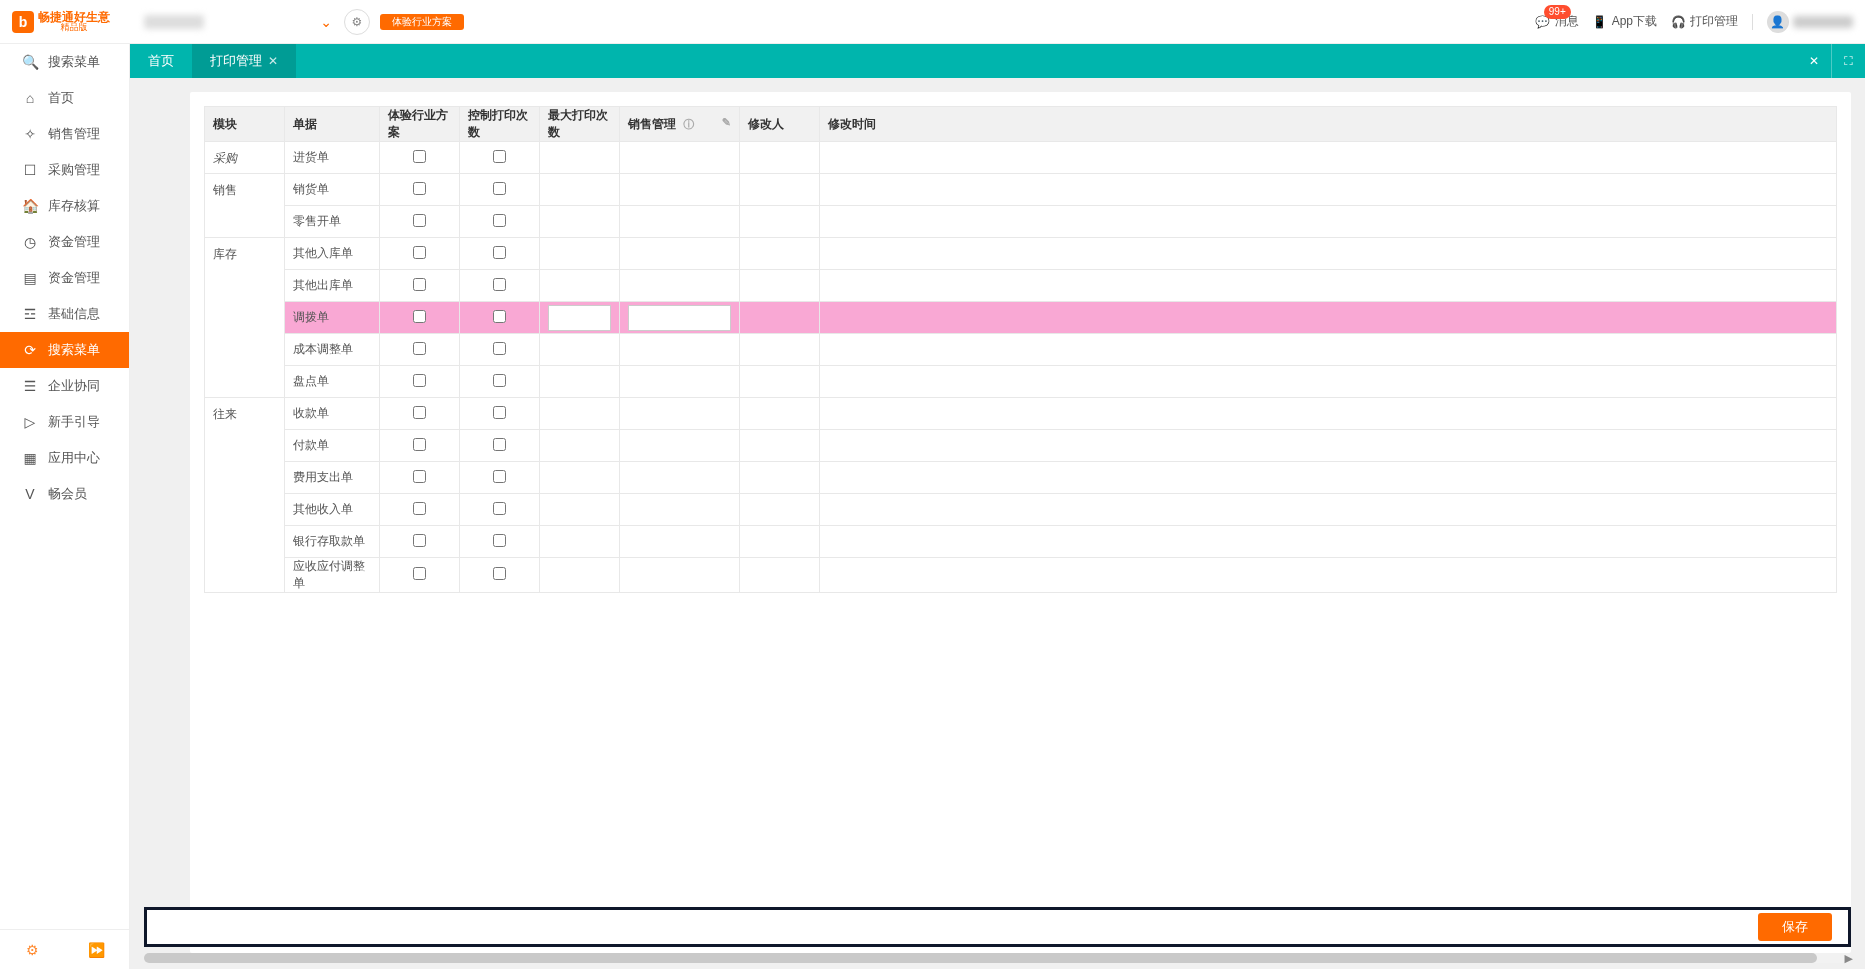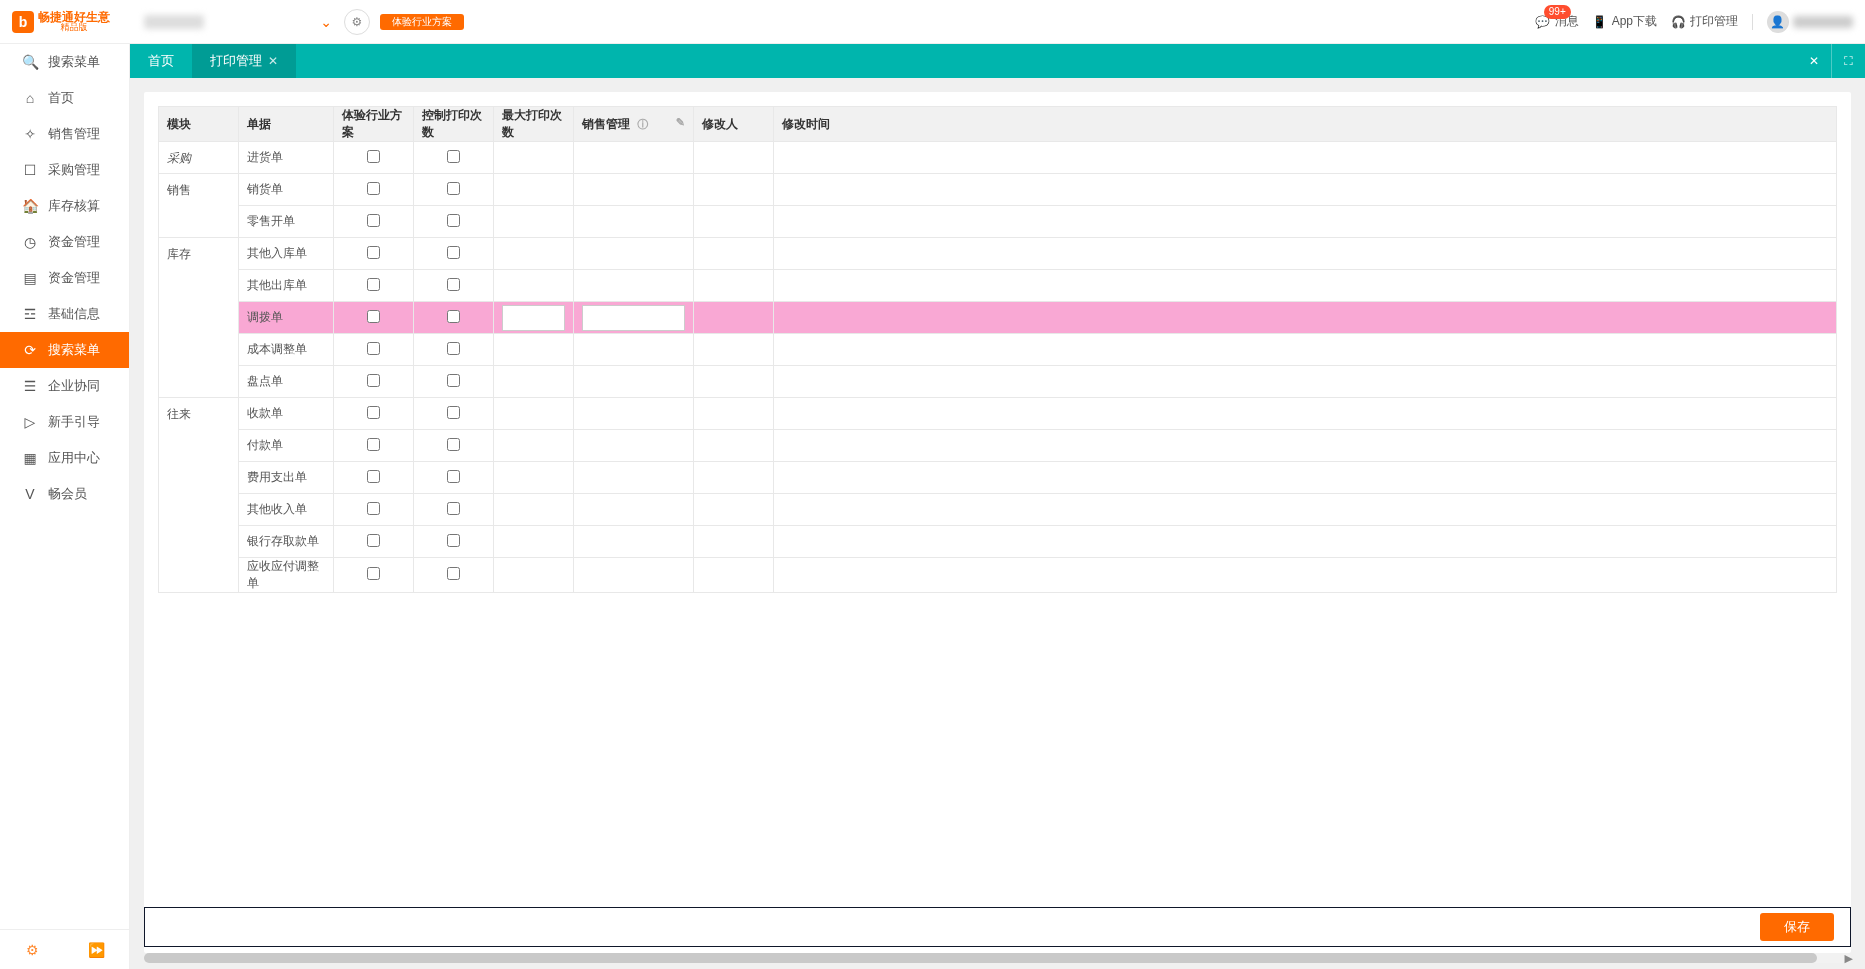--- a/index.html
+++ b/index.html
@@ -45,21 +45,21 @@
   .tab { padding:0 18px; display:flex; align-items:center; gap:6px; cursor:pointer; font-size:13px; }
   .tab.active { background:#009c95; }
   .tab-close { font-size:12px; opacity:0.8; cursor:pointer; }
   .tabs-spacer { flex:1; }
   .tabs-ctrl { width:34px; display:flex; align-items:center; justify-content:center; cursor:pointer; }
   .tabs-ctrl.close-all { }
   .tabs-ctrl.sep { border-left:1px solid rgba(255,255,255,0.3); }
   
   
   .page-body { flex:1; overflow:auto; padding:14px; }
-  .panel { background:#fff; border-radius:2px; padding:14px 14px 60px 14px; min-height: calc(100% - 2px); }
+  .panel { background:#fff; border-radius:2px; padding:14px 14px 60px 14px; min-height: calc(100% - 2px); margin-left: 46px; }
   
   
   table.grid { width:100%; border-collapse:collapse; table-layout:fixed; }
   table.grid th, table.grid td { border:1px solid #e8e8e8; padding:0 8px; height:32px; font-size:12px; text-align:left; color:#555; }
   table.grid th { background:#f1f1f1; color:#333; font-weight:bold; }
   table.grid tr.hl td { background:#f9a8d4; }
   table.grid tr.hl input[type=text] { border:1px solid #ccc; height:26px; width:100%; background:#fff; padding:0 4px; }
   .col-module { width:80px; }
   .col-bill { width:95px; }
   .col-audit { width:80px; text-align:center; }
@@ -67,21 +67,21 @@
   .col-max   { width:80px; }
   .col-pwd   { width:120px; }
   .col-user  { width:80px; }
   .col-time  { }
   table.grid th.center, table.grid td.center { text-align:center; }
   input[type=checkbox] { cursor:pointer; }
   .th-icon { color:#aaa; margin-left:4px; font-size:11px; }
   .th-edit { float:right; color:#aaa; font-size:11px; cursor:pointer; }
   
   
-  .save-bar { position:absolute; left:14px; right:14px; bottom:22px; height:40px; background:#fff; border:1px solid #0f172a; display:flex; align-items:center; justify-content:flex-end; padding:0 16px; }
+  .save-bar { position:absolute; left:14px; right:14px; bottom:22px; height:40px; background:#fff; border:3px solid #0f172a; display:flex; align-items:center; justify-content:flex-end; padding:0 16px; }
   .save-btn { background:#ff6a00; color:#fff; border:none; border-radius:3px; height:28px; padding:0 24px; cursor:pointer; font-size:13px; }
   
   
   .hscroll { position:absolute; left:14px; right:14px; bottom:6px; height:10px; background:#f2f2f2; border-radius:5px; }
   .hscroll .thumb { position:absolute; left:0; top:0; bottom:0; width:98%; background:#c9c9c9; border-radius:5px; }
   .hscroll .rarrow { position:absolute; right:-2px; top:-1px; color:#888; font-size:11px; }
 </style>
 </head>
 <body>
 

